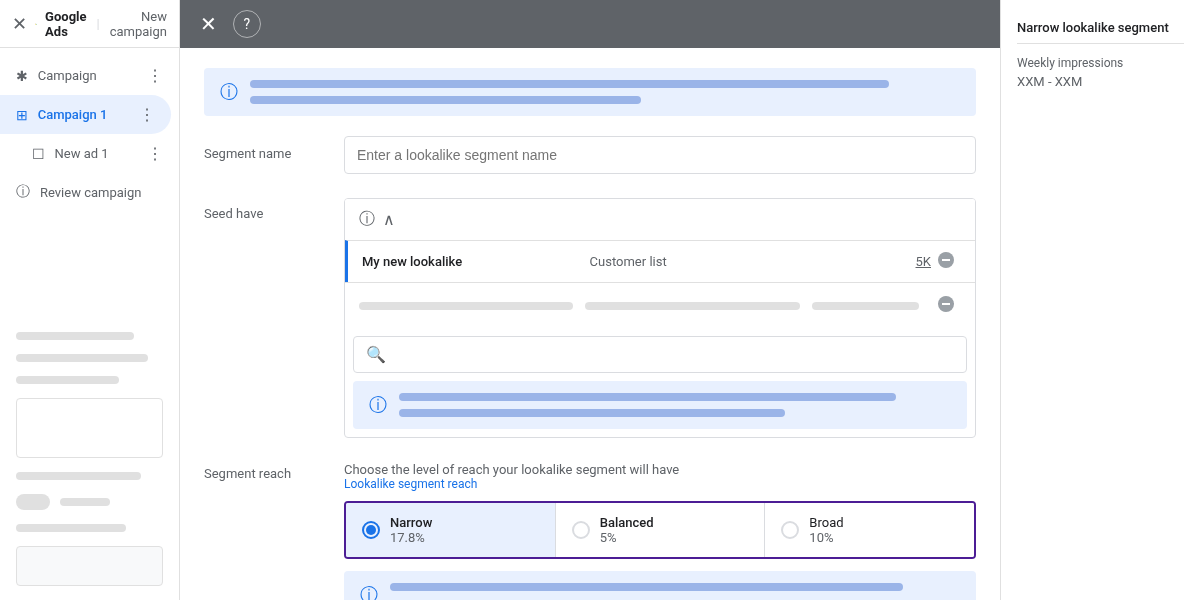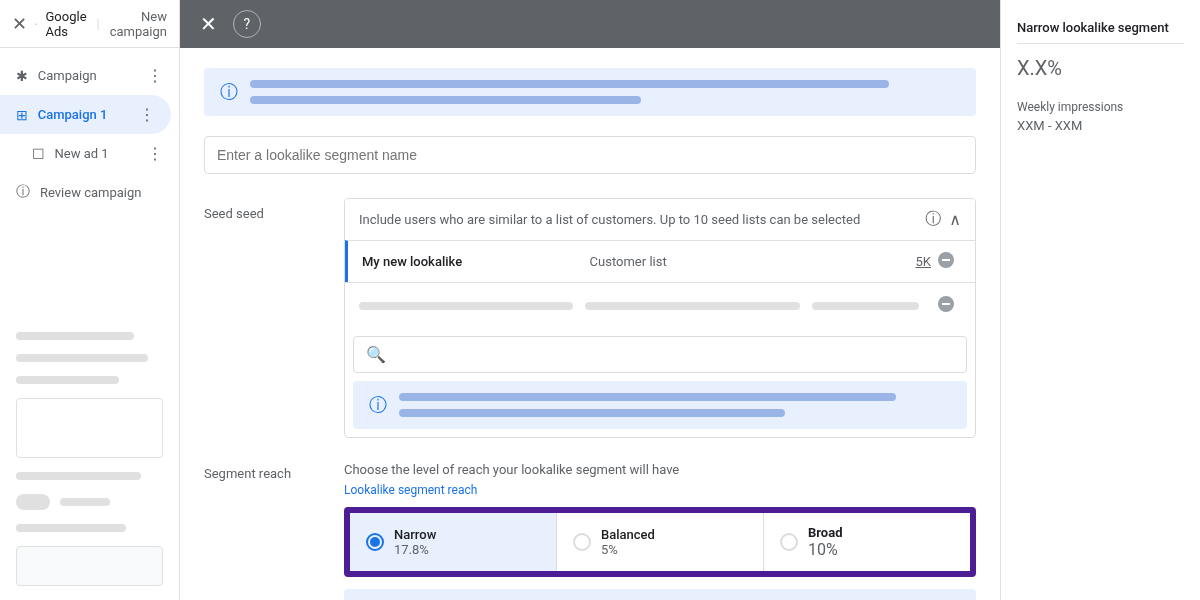--- a/index.html
+++ b/index.html
@@ -11,21 +11,21 @@
 <div style="width:180px;background:#fff;border-right:1px solid #e0e0e0;display:flex;flex-direction:column;flex-shrink:0;height:600px;">
 
   <div style="display:flex;align-items:center;padding:0 12px;height:48px;border-bottom:1px solid #e0e0e0;gap:8px;">
     <span style="color:#5f6368;font-size:18px;cursor:pointer;">✕</span>
 
     <svg width="24" height="24" viewBox="0 0 24 24">
       <polygon points="2,18 8,7 14,18" fill="#FBBC04"></polygon>
       <circle cx="19" cy="17" r="4" fill="#34A853"></circle>
       <line x1="8" y1="7" x2="14" y2="7" stroke="#4285F4" stroke-width="3"></line>
     </svg>
-    <span style="font-size:13px;font-weight:400;color:#202124;">Google Ads</span>
+    <span style="font-size:13px;font-weight:700;color:#202124;">Google Ads</span>
     <span style="color:#dadce0;margin:0 2px;">|</span>
     <span style="font-size:13px;color:#5f6368;text-align:right;">New campaign</span>
   </div>
 
   <div style="padding:8px 0;flex:1;">
 
     <div style="display:flex;align-items:center;gap:10px;padding:10px 16px;cursor:pointer;color:#5f6368;font-size:13px;">
       <span style="font-size:14px;">✱</span>
       <span>Campaign</span>
       <span style="margin-left:auto;font-size:16px;color:#5f6368;">⋮</span>
@@ -80,31 +80,31 @@
 
       <div style="background:#e8f0fe;border-radius:4px;padding:12px 16px;display:flex;align-items:flex-start;gap:12px;margin-bottom:20px;">
         <span style="color:#1a73e8;font-size:18px;flex-shrink:0;">ⓘ</span>
         <div style="flex:1;">
           <div style="height:8px;background:#9ab4e8;border-radius:4px;margin-bottom:8px;width:90%;"></div>
           <div style="height:8px;background:#9ab4e8;border-radius:4px;width:55%;"></div>
         </div>
       </div>
 
       <div style="display:flex;align-items:flex-start;margin-bottom:24px;">
+        <div style="width:140px;font-size:13px;color:#5f6368;padding-top:10px;flex-shrink:0;">Segment name</div>
         <div style="flex:1;">
           <input type="text" style="width: 100%; border: 1px solid rgb(218, 220, 224); border-radius: 4px; padding: 10px 12px; font-size: 14px; color: rgb(154, 160, 166); outline: none;" placeholder="Enter a lookalike segment name">
         </div>
       </div>
 
       <div style="display:flex;align-items:flex-start;margin-bottom:24px;">
-        <div style="width:140px;font-size:13px;color:#5f6368;padding-top:8px;flex-shrink:0;">Seed seed</div>
+        <div style="width:140px;font-size:13px;color:#5f6368;padding-top:8px;flex-shrink:0;">Seed have</div>
         <div style="flex:1;border:1px solid #dadce0;border-radius:4px;overflow:hidden;">
 
           <div style="display:flex;align-items:center;padding:10px 14px;background:#fff;gap:8px;">
-            <span style="flex:1;font-size:13px;color:#5f6368;">Include users who are similar to a list of customers. Up to 10 seed lists can be selected</span>
             <span style="color:#5f6368;font-size:16px;cursor:pointer;">ⓘ</span>
             <span style="color:#5f6368;font-size:16px;cursor:pointer;">∧</span>
           </div>
 
           <div style="display:flex;align-items:center;padding:10px 14px;border-top:1px solid #e0e0e0;border-left:3px solid #1a73e8;cursor:pointer;">
             <span style="flex:2;font-size:13px;color:#202124;font-weight:500;">My new lookalike</span>
             <span style="flex:2;font-size:13px;color:#5f6368;">Customer list</span>
             <span style="flex:1;font-size:13px;color:#5f6368;text-align:right;text-decoration:underline;">5K</span>
             <span style="width:30px;text-align:center;cursor:pointer;">
               <svg width="18" height="18" viewBox="0 0 18 18">
@@ -138,24 +138,24 @@
               <div style="height:8px;background:#9ab4e8;border-radius:4px;width:70%;"></div>
             </div>
           </div>
 
         </div>
       </div>
 
       <div style="display:flex;align-items:flex-start;">
         <div style="width:140px;font-size:13px;color:#5f6368;padding-top:4px;flex-shrink:0;">Segment reach</div>
         <div style="flex:1;">
-          <div style="font-size:13px;color:#5f6368;margin-bottom:6px;">Choose the level of reach your lookalike segment will have</div>
+          <div style="font-size:13px;color:#5f6368;">Choose the level of reach your lookalike segment will have</div>
           <div style="font-size:12px;color:#1a73e8;margin-bottom:10px;">Lookalike segment reach</div>
 
-          <div style="display:flex;border:6px solid #4c1d95;border-radius:4px;overflow:hidden;margin-bottom:12px;justify-content:flex-end;">
+          <div style="display:flex;border:2px solid #4c1d95;border-radius:4px;overflow:hidden;margin-bottom:12px;">
 
             <div style="flex:1;display:flex;align-items:center;gap:10px;padding:12px 16px;cursor:pointer;background:#e8f0fe;">
               <div style="width:18px;height:18px;border-radius:50%;border:2px solid #1a73e8;display:flex;align-items:center;justify-content:center;flex-shrink:0;">
                 <div style="width:10px;height:10px;border-radius:50%;background:#1a73e8;"></div>
               </div>
               <div>
                 <div style="font-size:13px;font-weight:500;color:#202124;">Narrow</div>
                 <div style="font-size:13px;color:#5f6368;">17.8%</div>
               </div>
             </div>
@@ -164,22 +164,22 @@
               <div style="width:18px;height:18px;border-radius:50%;border:2px solid #dadce0;flex-shrink:0;"></div>
               <div>
                 <div style="font-size:13px;font-weight:500;color:#202124;">Balanced</div>
                 <div style="font-size:13px;color:#5f6368;">5%</div>
               </div>
             </div>
 
             <div style="flex:1;display:flex;align-items:center;gap:10px;padding:12px 16px;cursor:pointer;background:#fff;border-left:1px solid #dadce0;">
               <div style="width:18px;height:18px;border-radius:50%;border:2px solid #dadce0;flex-shrink:0;"></div>
               <div>
-                <div style="font-size:13px;font-weight:700;color:#202124;">Broad</div>
-                <div style="font-size:16px;color:#5f6368;">10%</div>
+                <div style="font-size:13px;font-weight:400;color:#202124;">Broad</div>
+                <div style="font-size:13px;color:#5f6368;">10%</div>
               </div>
             </div>
 
           </div>
 
           <div style="background:#e8f0fe;border-radius:4px;padding:12px 16px;display:flex;align-items:flex-start;gap:12px;">
             <span style="color:#1a73e8;font-size:18px;flex-shrink:0;">ⓘ</span>
             <div style="flex:1;">
               <div style="height:8px;background:#9ab4e8;border-radius:4px;margin-bottom:8px;width:90%;"></div>
             </div>
@@ -187,18 +187,17 @@
 
         </div>
       </div>
 
     </div>
   </div>
 
   <div style="position:absolute;top:0;right:0;width:200px;bottom:0;background:#fff;border-left:1px solid #e0e0e0;padding:20px 16px;z-index:10;">
     <div style="font-size:13px;color:#202124;font-weight:500;margin-bottom:8px;">Narrow lookalike segment</div>
     <div style="height:1px;background:#e0e0e0;margin-bottom:12px;"></div>
-    <div style="font-size:20px;color:#5f6368;margin-bottom:20px;">X.X%</div>
     <div style="font-size:12px;color:#5f6368;margin-bottom:4px;">Weekly impressions</div>
     <div style="font-size:13px;color:#5f6368;">XXM - XXM</div>
   </div>
 
 </div>
 
 </body></html>

